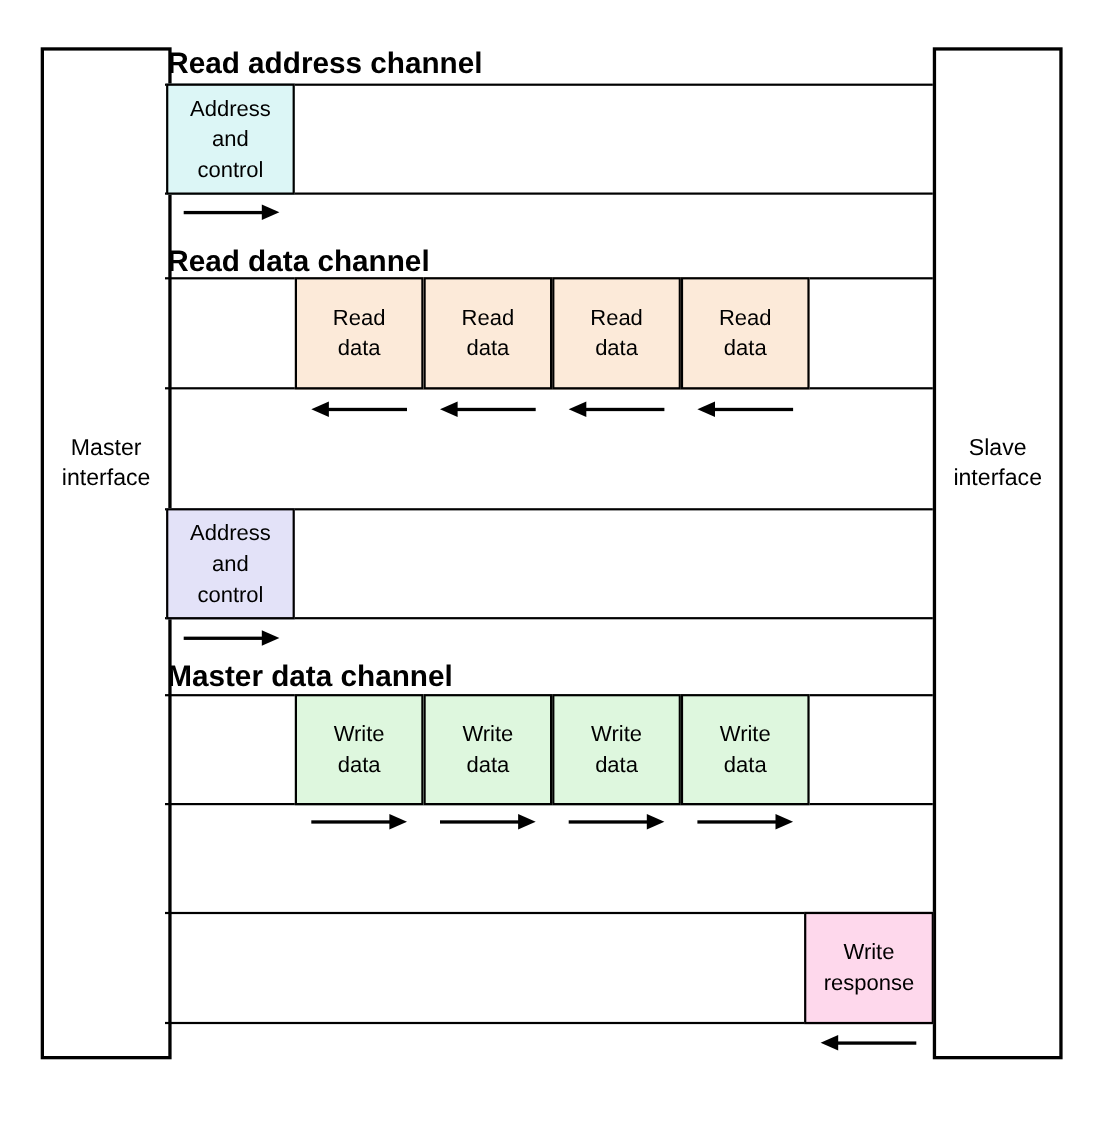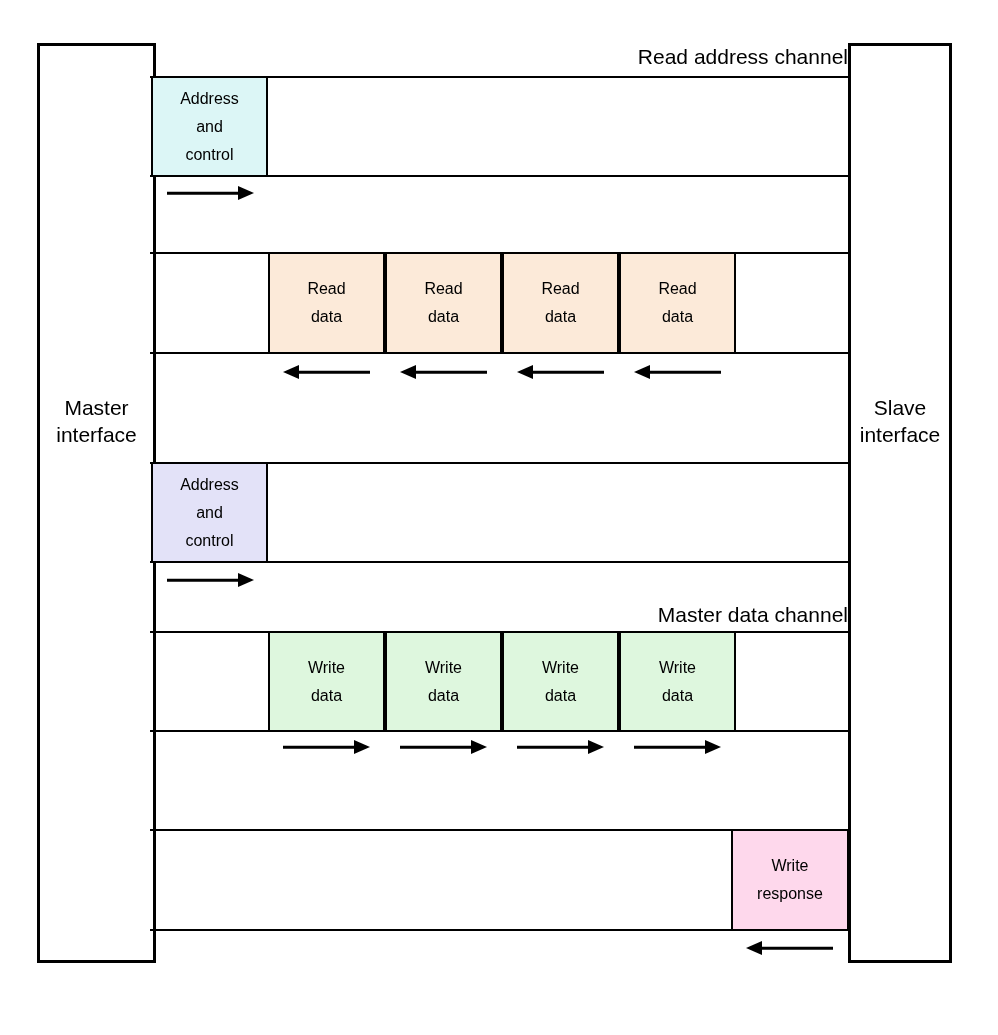--- a/index.html
+++ b/index.html
@@ -18,58 +18,59 @@
   }
   .iface {
     position: absolute;
     top: 43px;
     height: 920px;
     border: 3px solid #000000;
     box-sizing: border-box;
     background: #ffffff;
   }
   .iface.master { left: 37px;  width: 119px; }
-  .iface.slave  { left: 848px; width: 104px; }
+  .iface.slave  { left: 848px; width: 118px; }
   .iface-label {
     position: absolute;
     top: 348px;
     left: 0;
     width: 100%;
     text-align: center;
     font-size: 21px;
     line-height: 27px;
     white-space: pre-line;
   }
   .chan-title {
     position: absolute;
     left: 152px;
     width: 696px;
-    text-align: right;
-    font-size: 21px;
+    text-align: left;
+    font-size: 27px;
     line-height: 26px;
     white-space: nowrap;
+    font-weight: bold;
   }
   .band {
     position: absolute;
     left: 150px;
     width: 698px;
     border-top: 2.5px solid #000000;
     border-bottom: 2.5px solid #000000;
     box-sizing: border-box;
     background: transparent;
   }
   .chan-box {
     position: absolute;
     border: 2px solid #000000;
     box-sizing: border-box;
     display: flex;
     align-items: center;
     justify-content: center;
     text-align: center;
-    font-size: 16px;
+    font-size: 20px;
     line-height: 28px;
     white-space: pre-line;
   }
   .arrow {
     position: absolute;
     height: 16px;
   }
   .arrow .shaft {
     position: absolute;
     top: 50%;
@@ -109,20 +110,21 @@
   <div class="chan-title" style="top:44px;">Read address channel</div>
   <div class="band" style="top:76px; height:101px;"></div>
   <div class="chan-box" style="left: 151px; top: 76px; width: 117px; height: 101px; background-color: rgb(220, 246, 246);">Address
 and
 control</div>
   <div class="arrow right" style="left:167px; top:185px; width:87px;">
     <div class="shaft"></div>
     <div class="head"></div>
   </div>
 
+  <div class="chan-title" style="top:224px;">Read data channel</div>
   <div class="band" style="top:252px; height:102px;"></div>
   <div class="chan-box" style="left: 268px; top: 252px; width: 117px; height: 102px; background-color: rgb(252, 234, 217);">Read
 data</div>
   <div class="chan-box" style="left: 385px; top: 252px; width: 117px; height: 102px; background-color: rgb(252, 234, 217);">Read
 data</div>
   <div class="chan-box" style="left: 502px; top: 252px; width: 117px; height: 102px; background-color: rgb(252, 234, 217);">Read
 data</div>
   <div class="chan-box" style="left: 619px; top: 252px; width: 117px; height: 102px; background-color: rgb(252, 234, 217);">Read
 data</div>
   <div class="arrow left" style="left:283px; top:364px; width:87px;">

